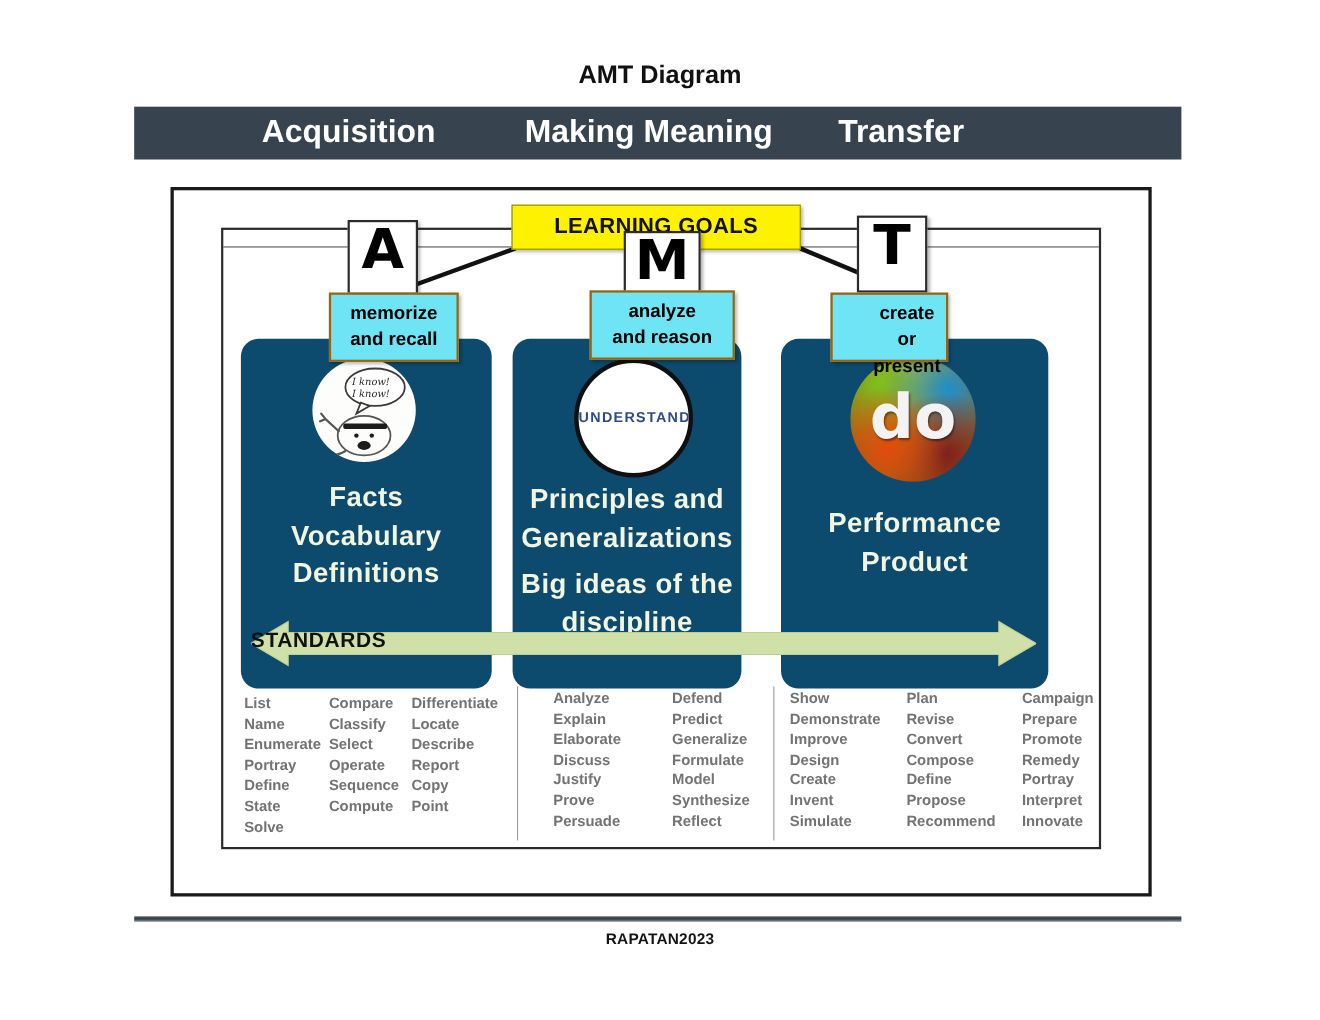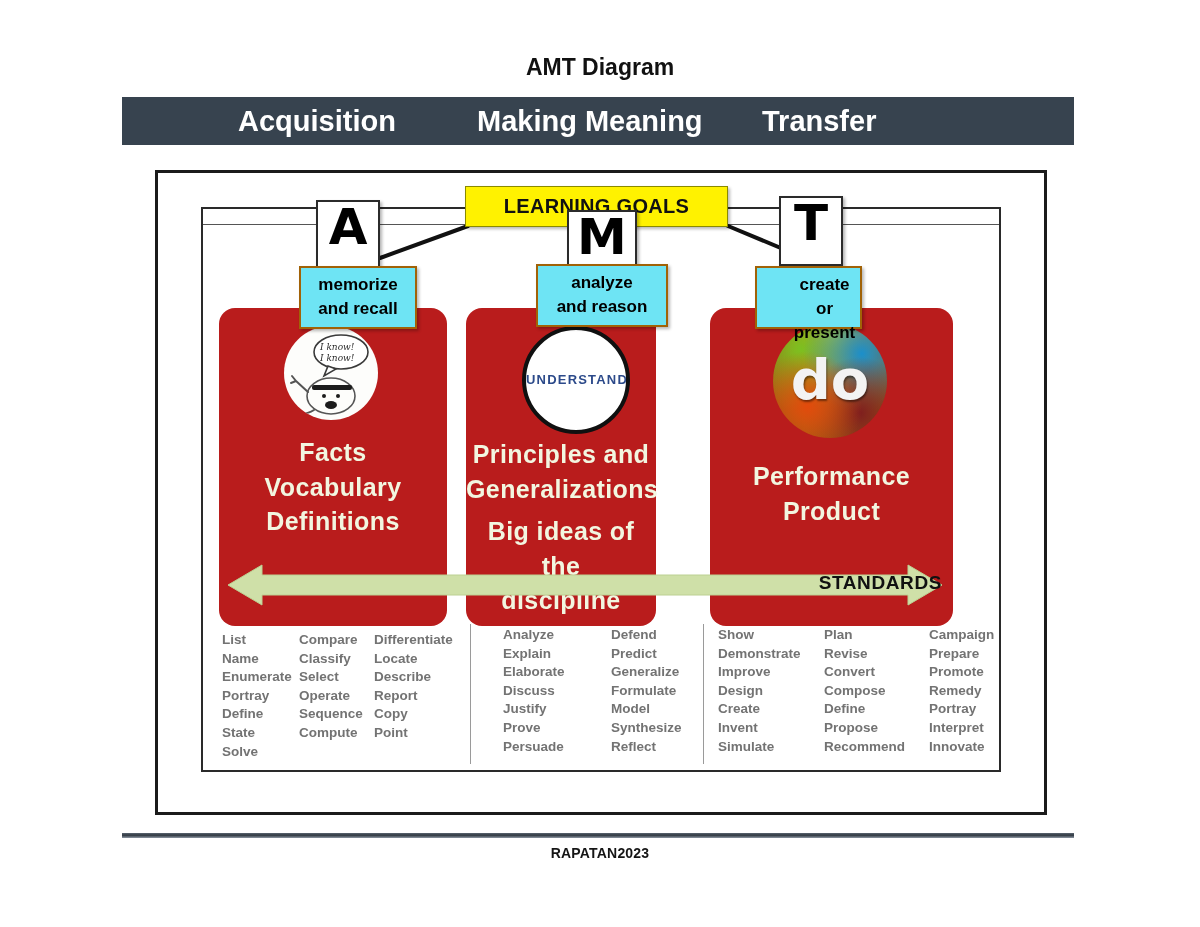--- a/index.html
+++ b/index.html
@@ -71,25 +71,25 @@
   #connector-rule {
     position: absolute;
     left: 203px; top: 224px;
     width: 796px; height: 0;
     border-top: 1.5px solid #555555;
   }
 
   
   .green-col {
     position: absolute;
-    background: #b91c1c;
+    background: #0c4a6e;
     border-radius: 16px;
   }
   #col-a { left: 219px; top: 308px; width: 228px; height: 318px; }
-  #col-m { left: 466px; top: 308px; width: 190px; height: 318px; }
+  #col-m { left: 466px; top: 308px; width: 208px; height: 318px; }
   #col-t { left: 710px; top: 308px; width: 243px; height: 318px; }
 
   .col-heading {
     position: absolute;
     left: 0; right: 0;
     text-align: center;
     color: #F2F6E0;
     font-size: 25px;
     font-weight: bold;
     line-height: 1.38;
@@ -152,21 +152,21 @@
   
   #standards-arrow {
     position: absolute;
     left: 228px; top: 563px;
     width: 714px; height: 44px;
   }
   #standards-label {
     position: absolute;
     left: 228px; top: 572px;
     width: 714px;
-    text-align: right;
+    text-align: left;
     font-size: 19px;
     font-weight: bold;
     color: #111111;
     letter-spacing: 0.6px;
   }
 
   
   .letter-box {
     position: absolute;
     background: #ffffff;

